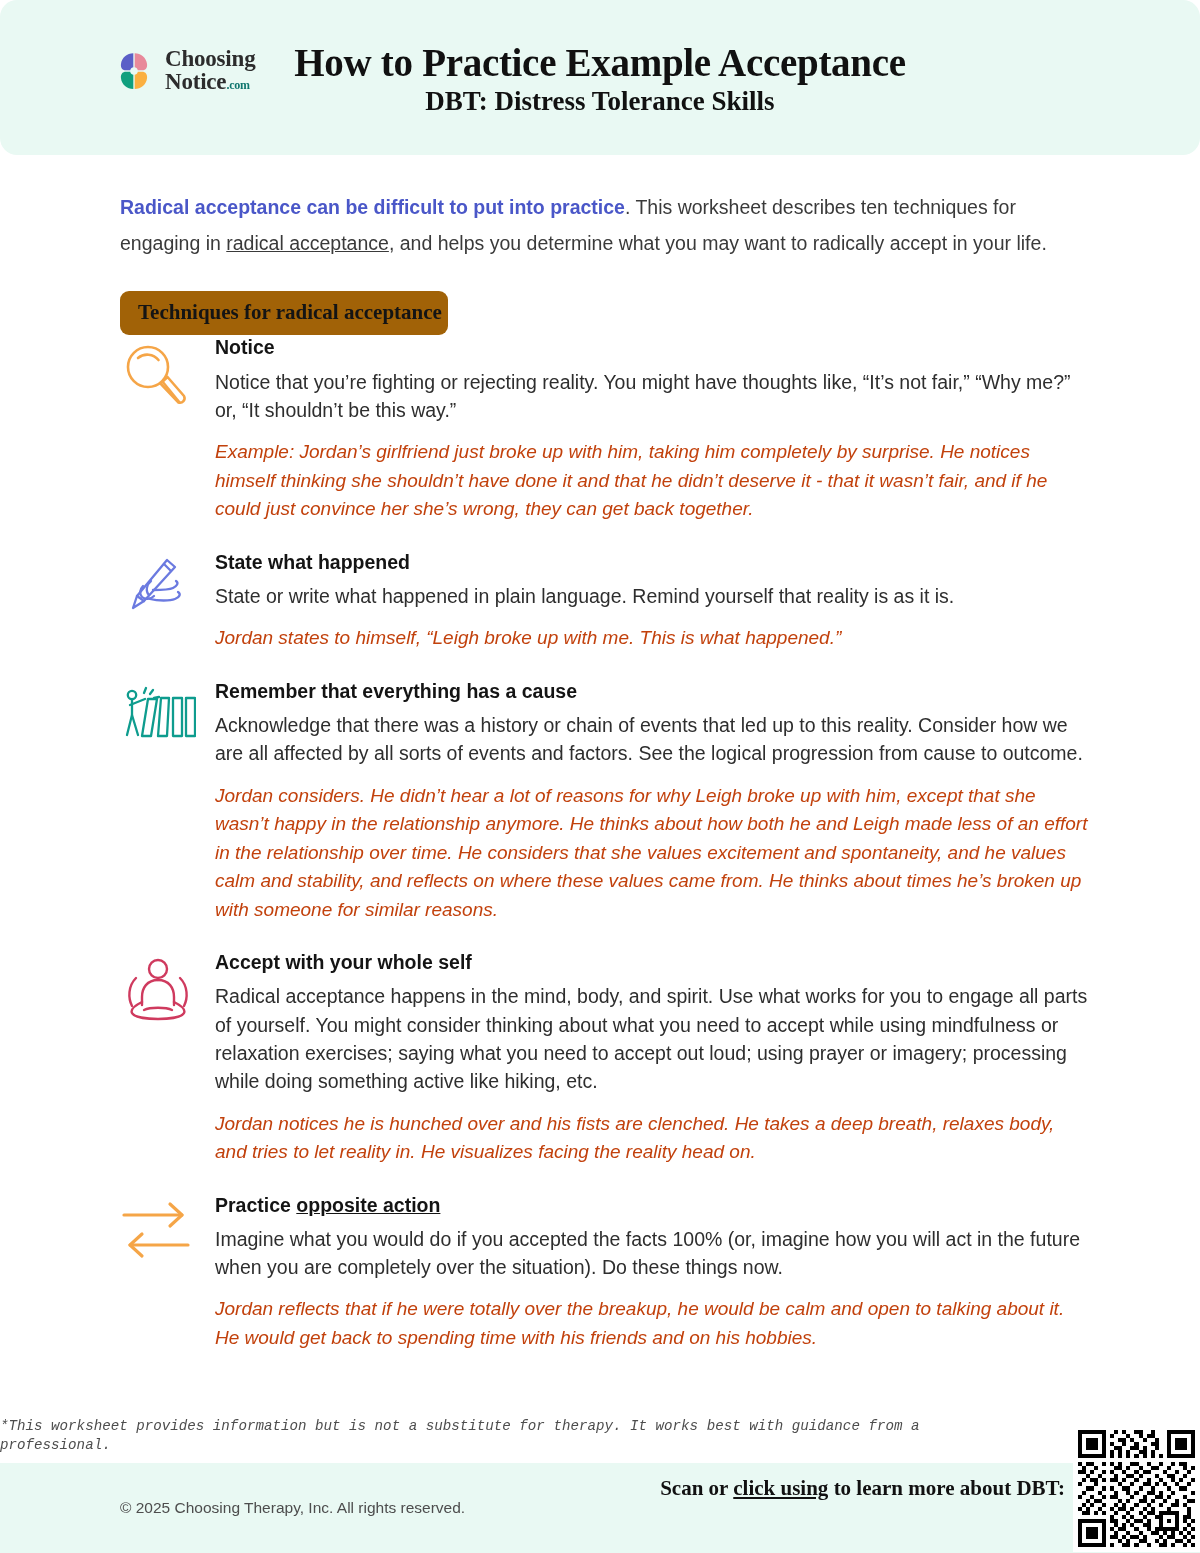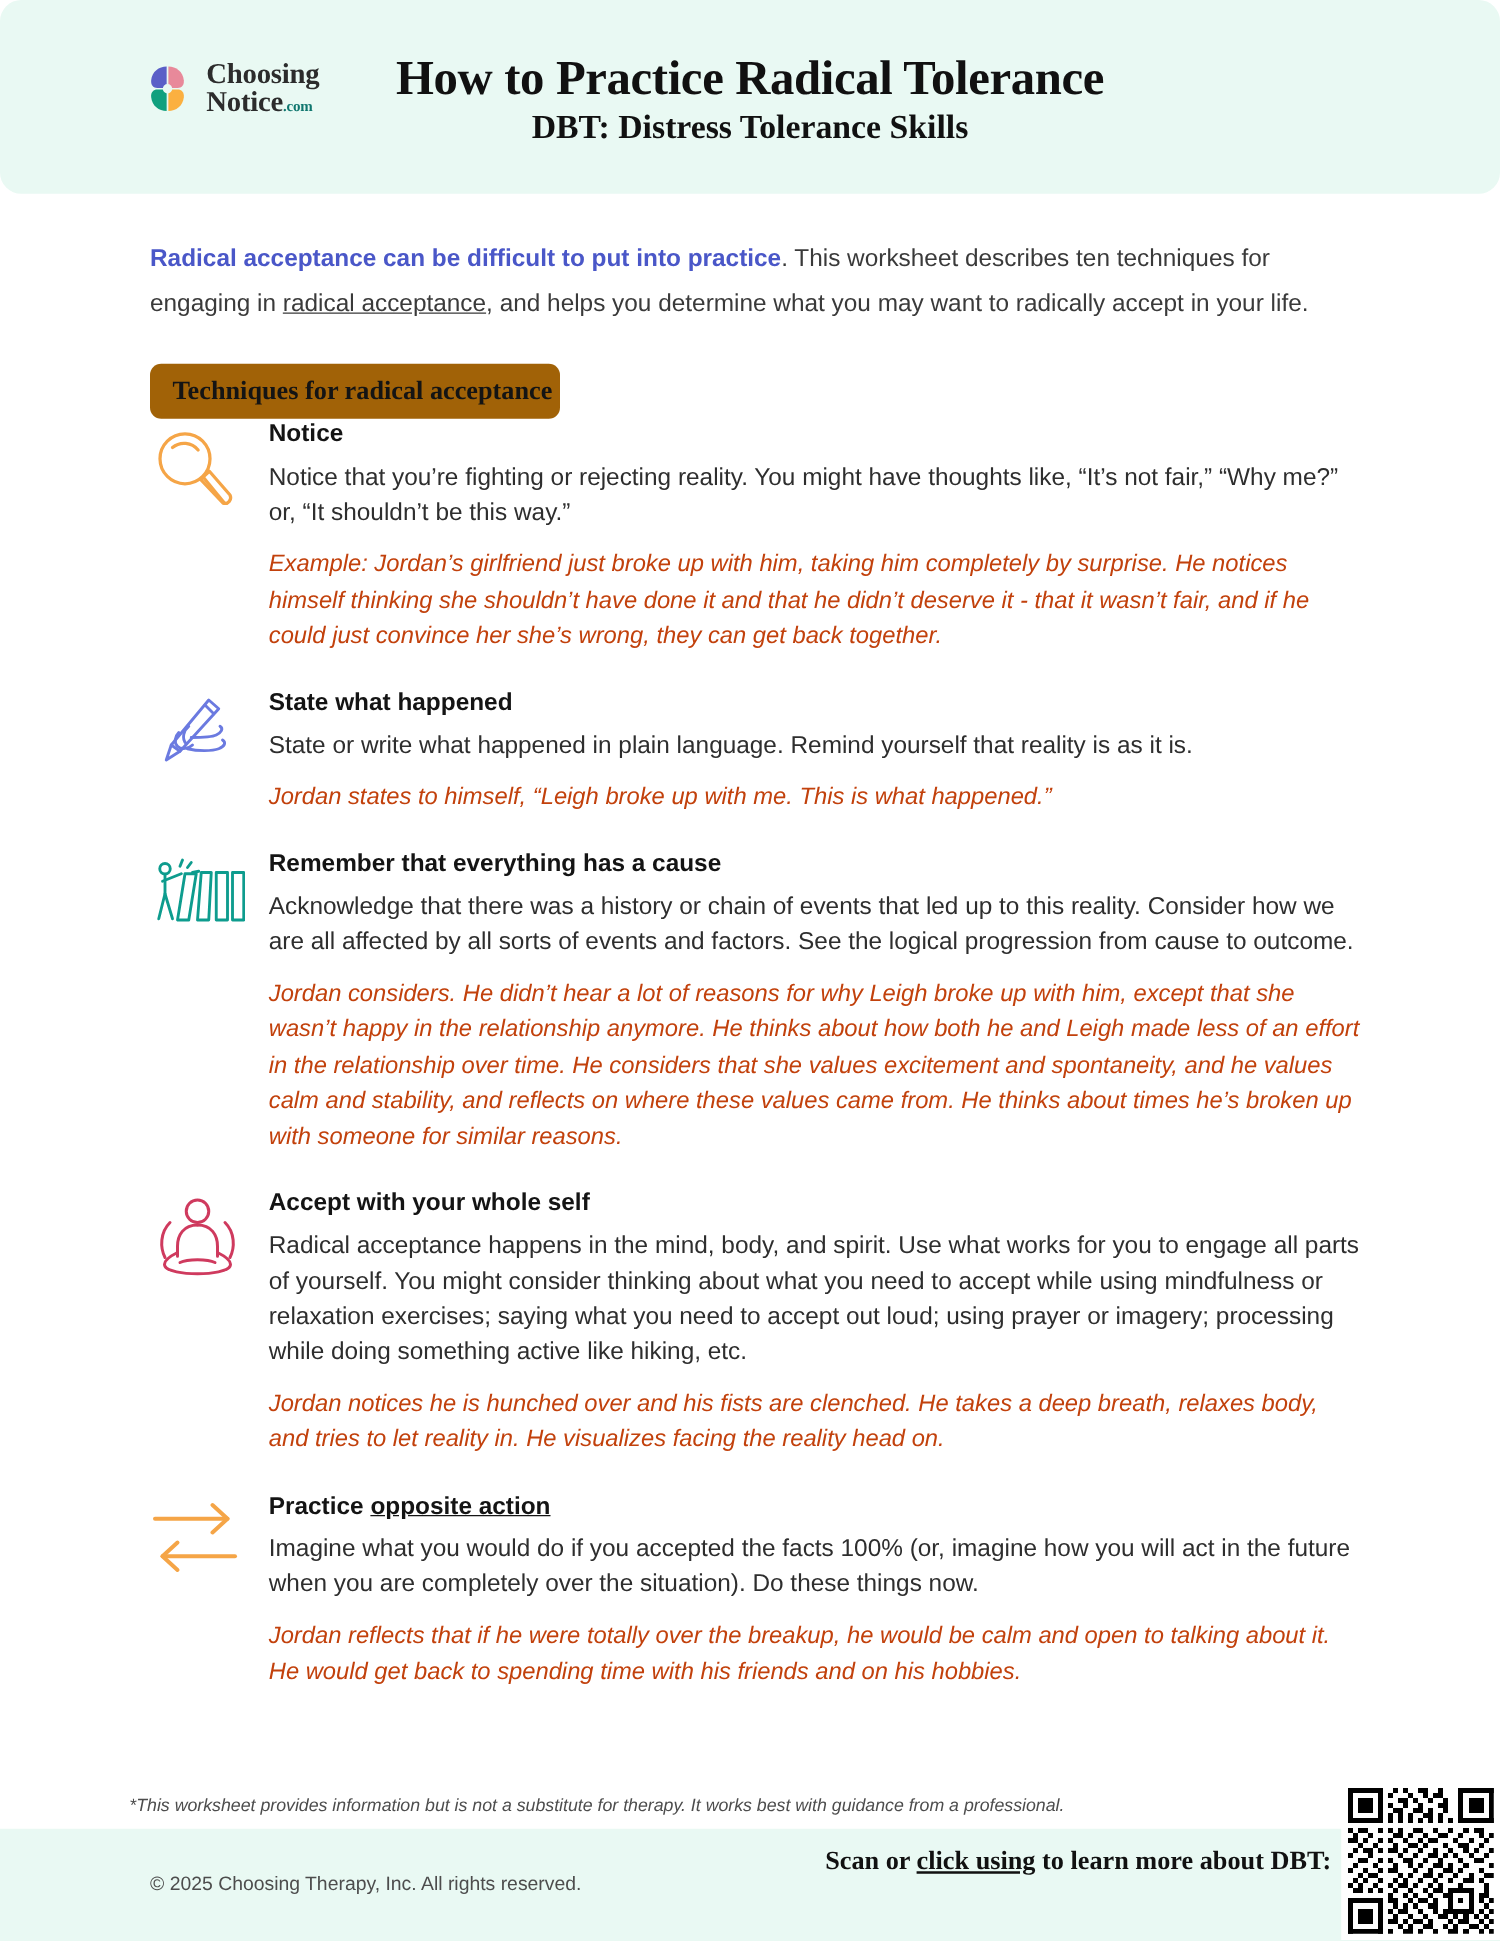--- a/index.html
+++ b/index.html
@@ -155,27 +155,28 @@
   }
 
   
   .footer-wrap {
     position: absolute;
     left: 0;
     right: 0;
     bottom: 0;
   }
   .disclaimer {
-    text-align: center;
+    text-align: left;
     font-size: 14.2px;
     font-style: italic;
     color: #4d4d4d;
     padding: 0 245px 9px 0;
     background: #ffffff;
     line-height: 1.3;
+    font-family: Liberation Mono, monospace;
   }
   .footer-band {
     background: #e9f9f3;
     height: 90px;
     display: flex;
     align-items: center;
     position: relative;
     padding: 0 110px 0 120px;
   }
   .copyright {
@@ -222,21 +223,21 @@
         <circle cx="32" cy="32" r="5.5" fill="#e9f9f3"></circle>
       </svg>
     </span>
     <span class="brand-words">
       <span class="brand-line1">Choosing</span>
       <span class="brand-line2"><span>Notice</span><span class="brand-dotcom">.com</span></span>
     </span>
   </div>
 
   <div class="title-block">
-    <h1 class="doc-title">How to Practice Radical Tolerance</h1>
+    <h1 class="doc-title">How to Practice Example Acceptance</h1>
     <h2 class="doc-subtitle">DBT: Distress Tolerance Skills</h2>
   </div>
 
 </div>
 
 <div class="content">
 
   <p class="intro">
     <span class="lead">Radical acceptance can be difficult to put into practice</span><span>. This worksheet describes ten techniques for engaging in </span><span class="ul">radical acceptance</span><span>, and helps you determine what you may want to radically accept in your life.</span>
   </p>

